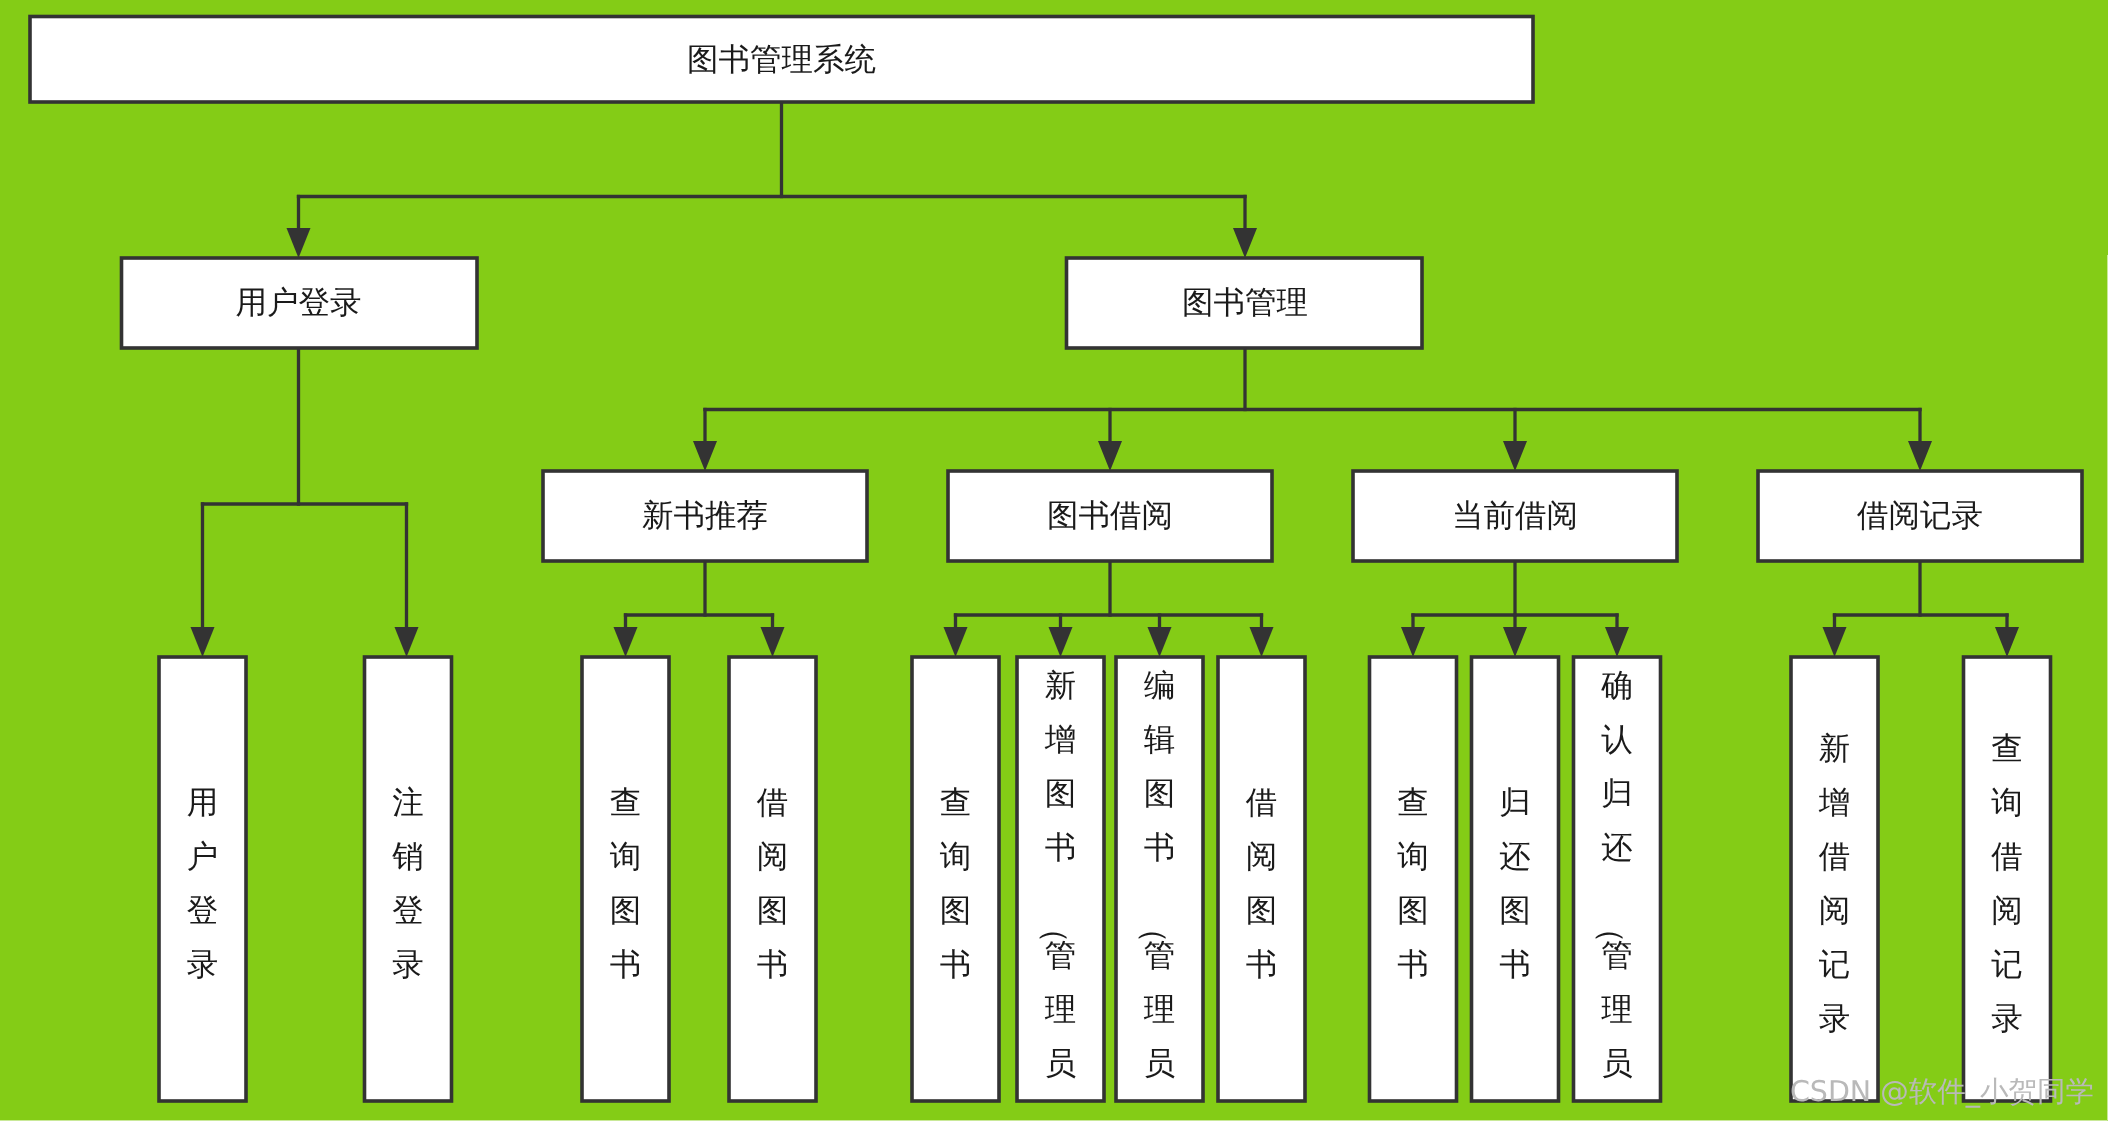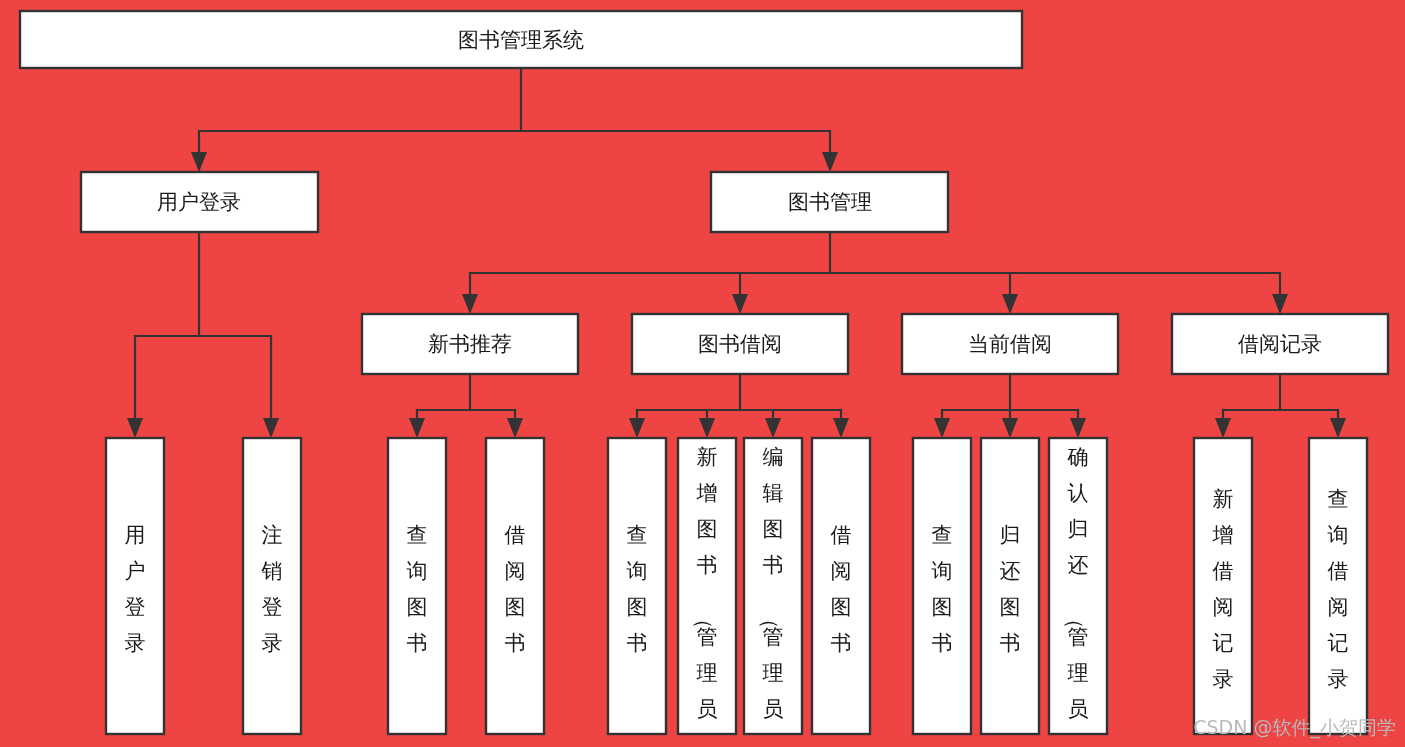--- a/index.html
+++ b/index.html
@@ -11,21 +11,21 @@
   body {
     width: 1405px;
     height: 747px;
     overflow: hidden;
     font-family: "DejaVu Sans", "Liberation Sans", sans-serif;
   }
   #diagram-root {
     position: relative;
     width: 1405px;
     height: 747px;
-    background: #ef4444;
+    background: #84cc16;
   }
   svg.diagram-canvas {
     position: absolute;
     left: 0;
     top: 0;
     width: 1405px;
     height: 747px;
     display: block;
   }
   .node-box {

